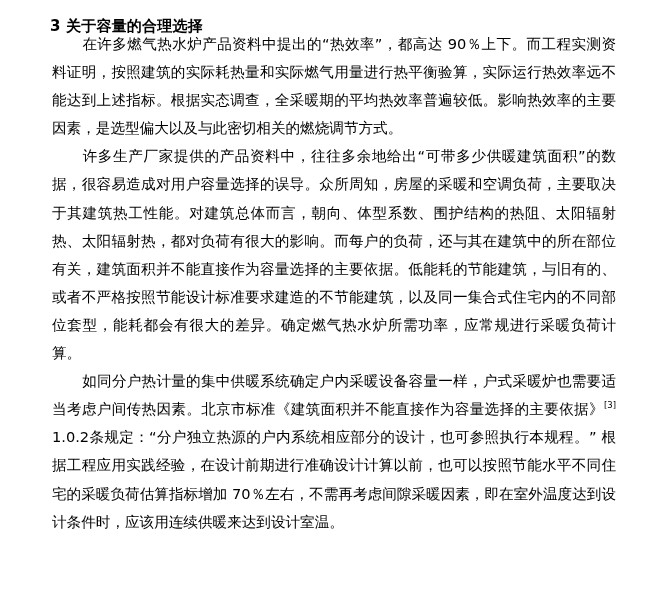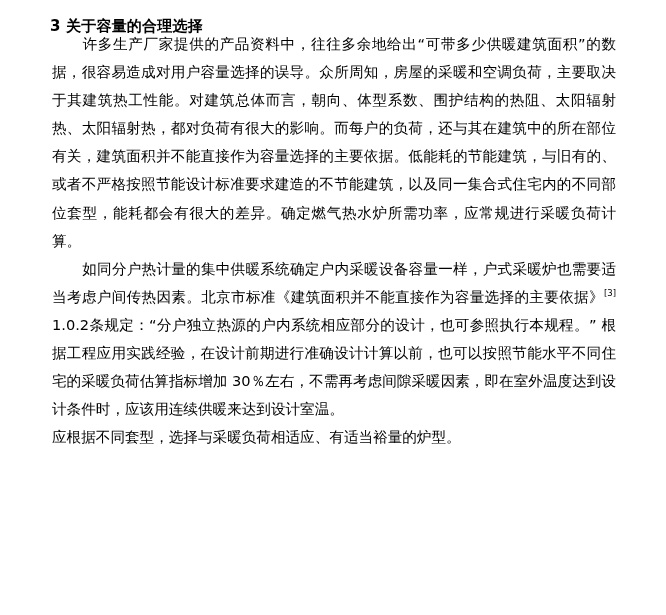--- a/index.html
+++ b/index.html
@@ -63,22 +63,22 @@
 </style>
 </head>
 <body>
 
 <div class="page">
 
   <h2 class="section-heading">3 关于容量的合理选择</h2>
 
   <div class="body-block">
 
+    <p class="para"><span class="indent"></span><span>在许多燃气热水炉产品资料中提出的“热效率”，都高达 90％上下。而工程实测资料证明，按照建筑的实际耗热量和实际燃气用量进行热平衡验算，实际运行热效率远不能达到上述指标。根据实态调查，全采暖期的平均热效率普遍较低。影响热效率的主要因素，是选型偏大以及与此密切相关的燃烧调节方式。</span></p>
 
     <p class="para"><span class="indent"></span><span>许多生产厂家提供的产品资料中，往往多余地给出“可带多少供暖建筑面积”的数据，很容易造成对用户容量选择的误导。众所周知，房屋的采暖和空调负荷，主要取决于其建筑热工性能。对建筑总体而言，朝向、体型系数、围护结构的热阻、太阳辐射热、太阳辐射热，都对负荷有很大的影响。而每户的负荷，还与其在建筑中的所在部位有关，建筑面积并不能直接作为容量选择的主要依据。低能耗的节能建筑，与旧有的、或者不严格按照节能设计标准要求建造的不节能建筑，以及同一集合式住宅内的不同部位套型，能耗都会有很大的差异。确定燃气热水炉所需功率，应常规进行采暖负荷计算。</span></p>
 
-    <p class="para"><span class="indent"></span><span>如同分户热计量的集中供暖系统确定户内采暖设备容量一样，户式采暖炉也需要适当考虑户间传热因素。北京市标准《建筑面积并不能直接作为容量选择的主要依据》</span><sup class="ref-sup">[3]</sup><span> 1.0.2条规定：“分户独立热源的户内系统相应部分的设计，也可参照执行本规程。” 根据工程应用实践经验，在设计前期进行准确设计计算以前，也可以按照节能水平不同住宅的采暖负荷估算指标增加 30％左右，不需再考虑间隙采暖因素，即在室外温度达到设计条件时，应该用连续供暖来达到设计室温。</span></p>
+    <p class="para"><span class="indent"></span><span>如同分户热计量的集中供暖系统确定户内采暖设备容量一样，户式采暖炉也需要适当考虑户间传热因素。北京市标准《建筑面积并不能直接作为容量选择的主要依据》</span><sup class="ref-sup">[3]</sup><span> 1.0.2条规定：“分户独立热源的户内系统相应部分的设计，也可参照执行本规程。” 根据工程应用实践经验，在设计前期进行准确设计计算以前，也可以按照节能水平不同住宅的采暖负荷估算指标增加 70％左右，不需再考虑间隙采暖因素，即在室外温度达到设计条件时，应该用连续供暖来达到设计室温。</span></p>
 
-    <p class="para"><span>应根据不同套型，选择与采暖负荷相适应、有适当裕量的炉型。</span></p>
 
   </div>
 
 </div>
 
 </body></html>

